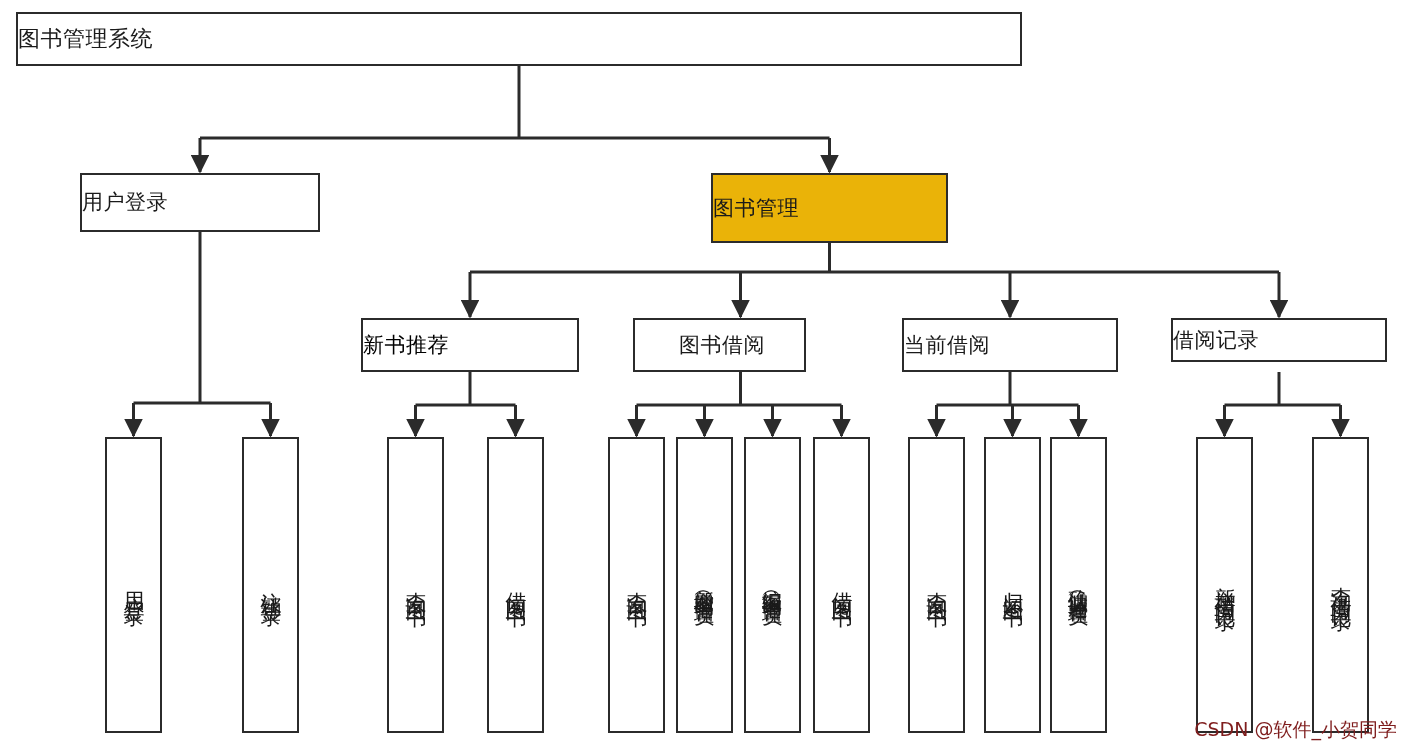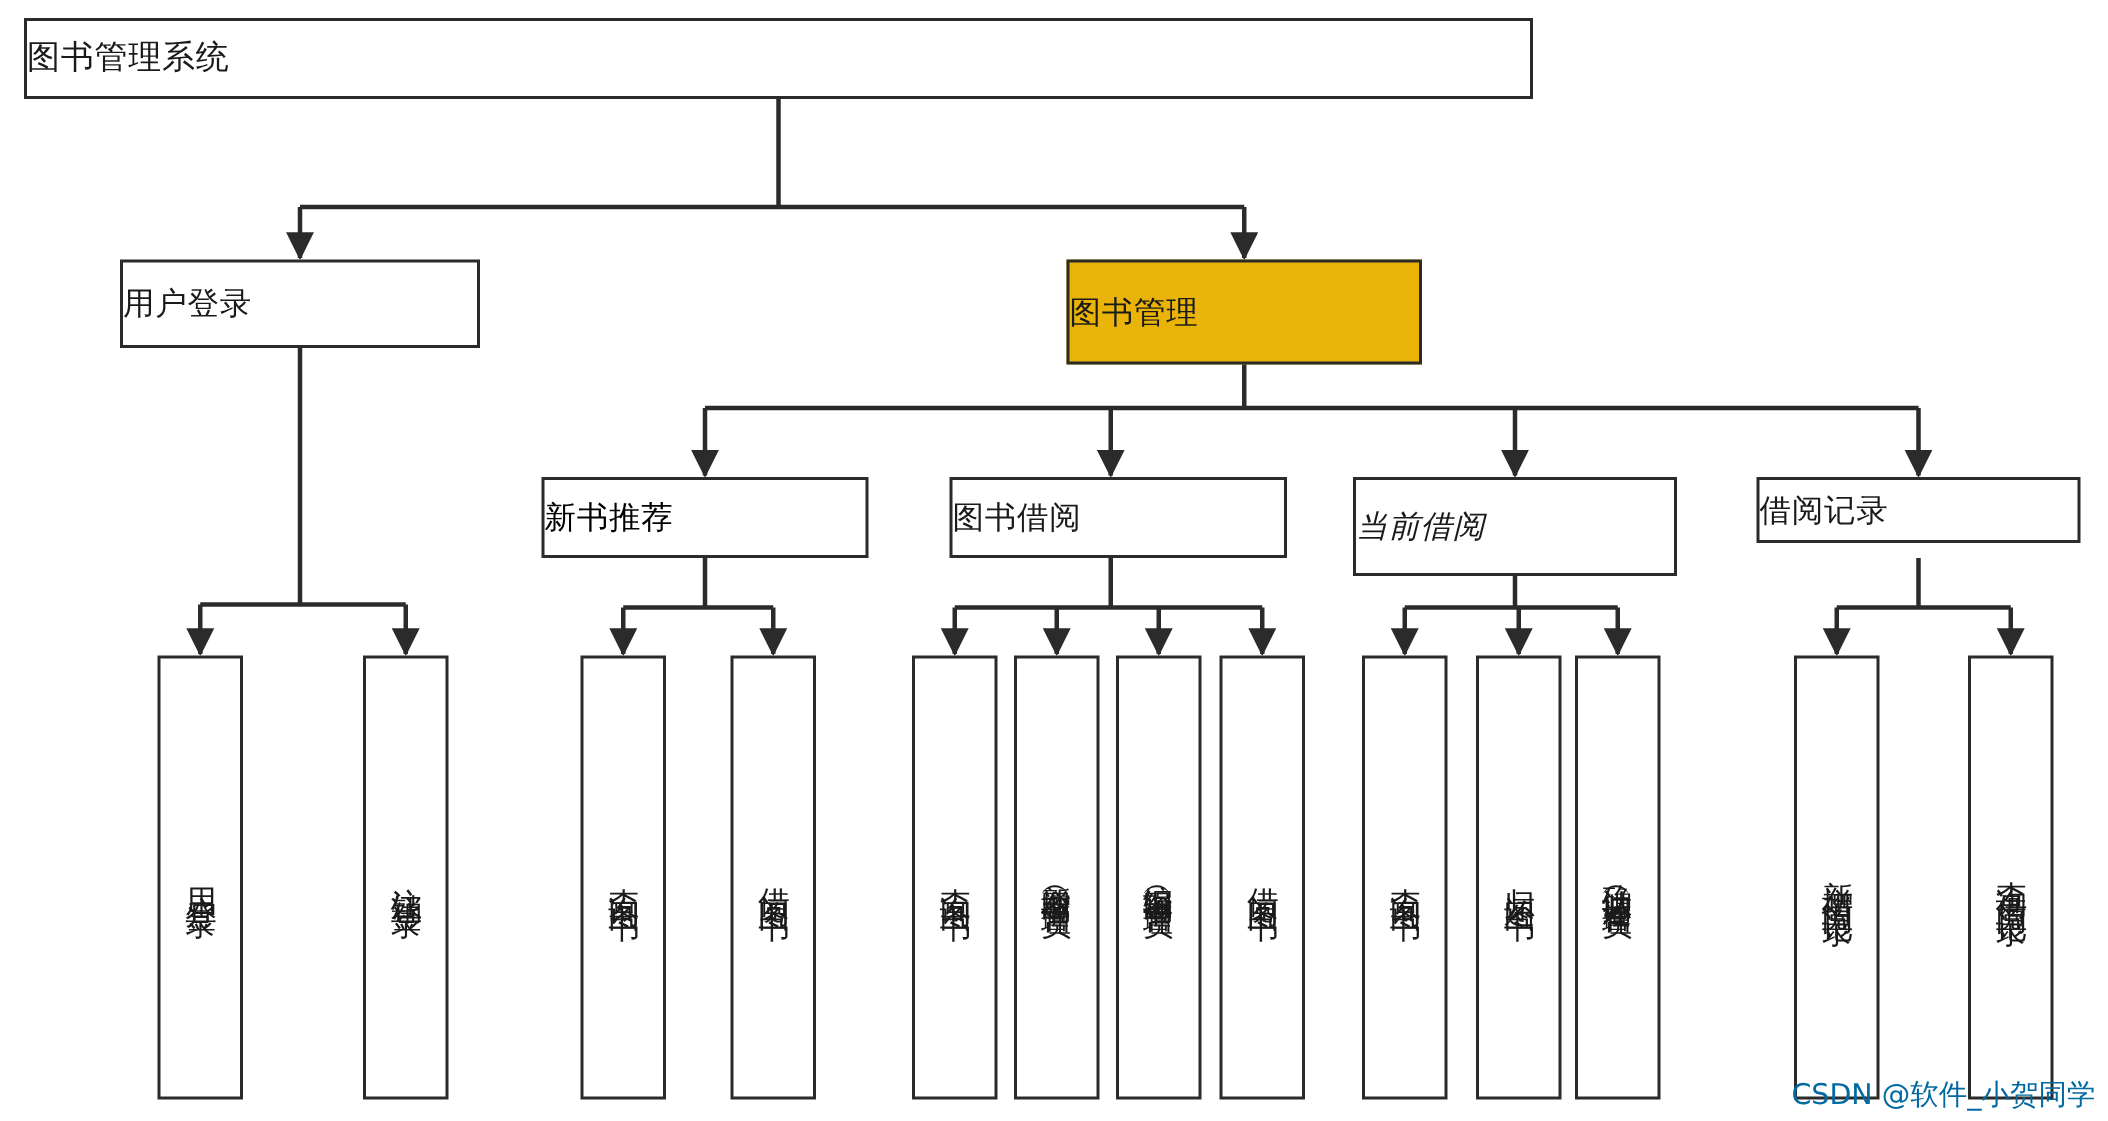--- a/index.html
+++ b/index.html
@@ -64,21 +64,21 @@
   }
   .node.vert.tight .node-label {
     font-size: 20px;
     letter-spacing: 2.5px;
   }
   #watermark {
     position: absolute;
     right: 8px;
     bottom: 4px;
     font-size: 19px;
-    color: #0369a1;
+    color: #7f1d1d;
     white-space: nowrap;
     font-family: "DejaVu Sans", "Liberation Sans", sans-serif;
   }
 </style>
 </head>
 <body>
 
 <div id="diagram-root">
 
   <svg id="edge-layer" viewBox="0 0 1405 747" width="1405" height="747" xmlns="http://www.w3.org/2000/svg">
@@ -130,24 +130,24 @@
       </div>
       <div class="node horiz" id="node-user-login" style="left: 80px; top: 173px; width: 240px; height: 59px; border-color: rgb(43, 43, 43); background: rgb(255, 255, 255); color: rgb(26, 26, 26);">
         <span class="node-label">用户登录</span>
       </div>
       <div class="node horiz" id="node-book-manage" style="left: 711px; top: 173px; width: 237px; height: 70px; border-color: rgb(43, 43, 43); background: #eab308; color: rgb(26, 26, 26);">
         <span class="node-label">图书管理</span>
       </div>
       <div class="node horiz" id="node-new-book-rec" style="left: 361px; top: 318px; width: 218px; height: 54px; border-color: rgb(43, 43, 43); background: rgb(255, 255, 255); color: #000000;">
         <span class="node-label">新书推荐</span>
       </div>
-      <div class="node horiz" id="node-book-borrow" style="left: 633px; top: 318px; width: 225px; height: 54px; border-color: rgb(43, 43, 43); background: rgb(255, 255, 255); color: rgb(26, 26, 26);">
+      <div class="node horiz" id="node-book-borrow" style="left: 633px; top: 318px; width: 173px; height: 54px; border-color: rgb(43, 43, 43); background: rgb(255, 255, 255); color: rgb(26, 26, 26); padding-left: 44px;">
         <span class="node-label">图书借阅</span>
       </div>
-      <div class="node horiz" id="node-current-borrow" style="left: 902px; top: 318px; width: 216px; height: 66px; border-color: rgb(43, 43, 43); background: rgb(255, 255, 255); color: rgb(26, 26, 26); font-style: italic;">
+      <div class="node horiz" id="node-current-borrow" style="left: 902px; top: 318px; width: 216px; height: 54px; border-color: rgb(43, 43, 43); background: rgb(255, 255, 255); color: rgb(26, 26, 26);">
         <span class="node-label">当前借阅</span>
       </div>
       <div class="node horiz" id="node-borrow-record" style="left: 1171px; top: 318px; width: 216px; height: 44px; border-color: rgb(43, 43, 43); background: rgb(255, 255, 255); color: rgb(26, 26, 26);">
         <span class="node-label">借阅记录</span>
       </div>
       <div class="node vert" id="node-leaf-user-login" style="left: 105px; top: 437px; width: 57px; height: 296px; border-color: rgb(43, 43, 43); background: rgb(255, 255, 255); color: rgb(26, 26, 26);">
         <span class="node-label">用户登录</span>
       </div>
       <div class="node vert" id="node-leaf-logout" style="left: 242px; top: 437px; width: 57px; height: 296px; border-color: rgb(43, 43, 43); background: rgb(255, 255, 255); color: rgb(26, 26, 26);">
         <span class="node-label">注销登录</span>

